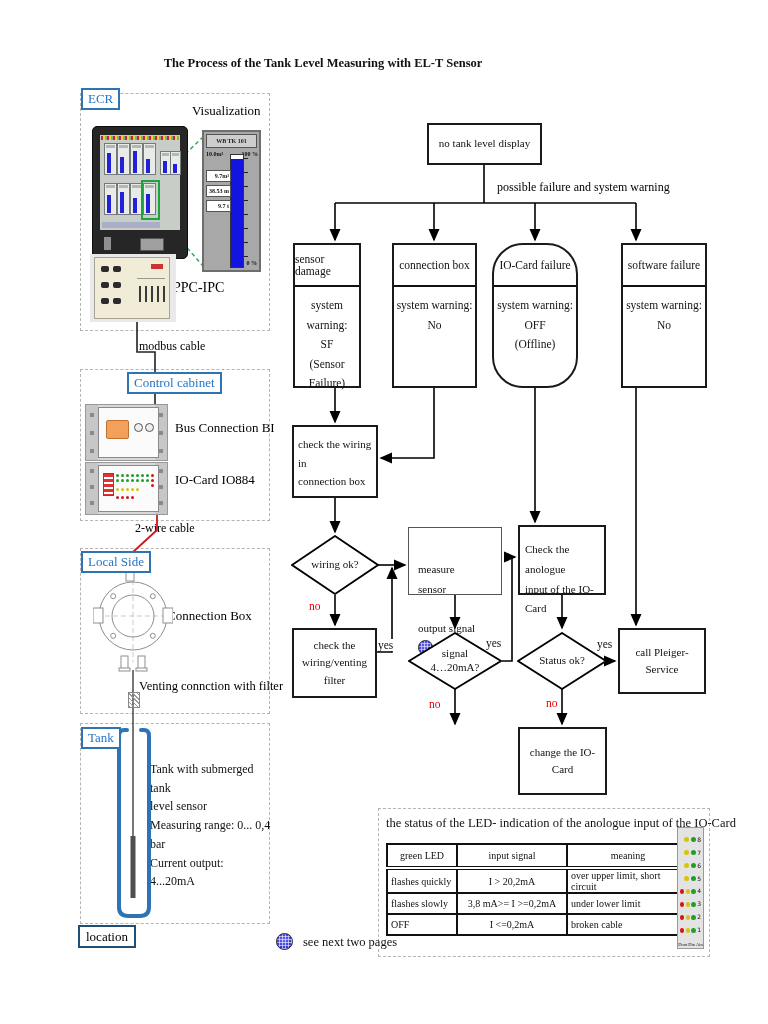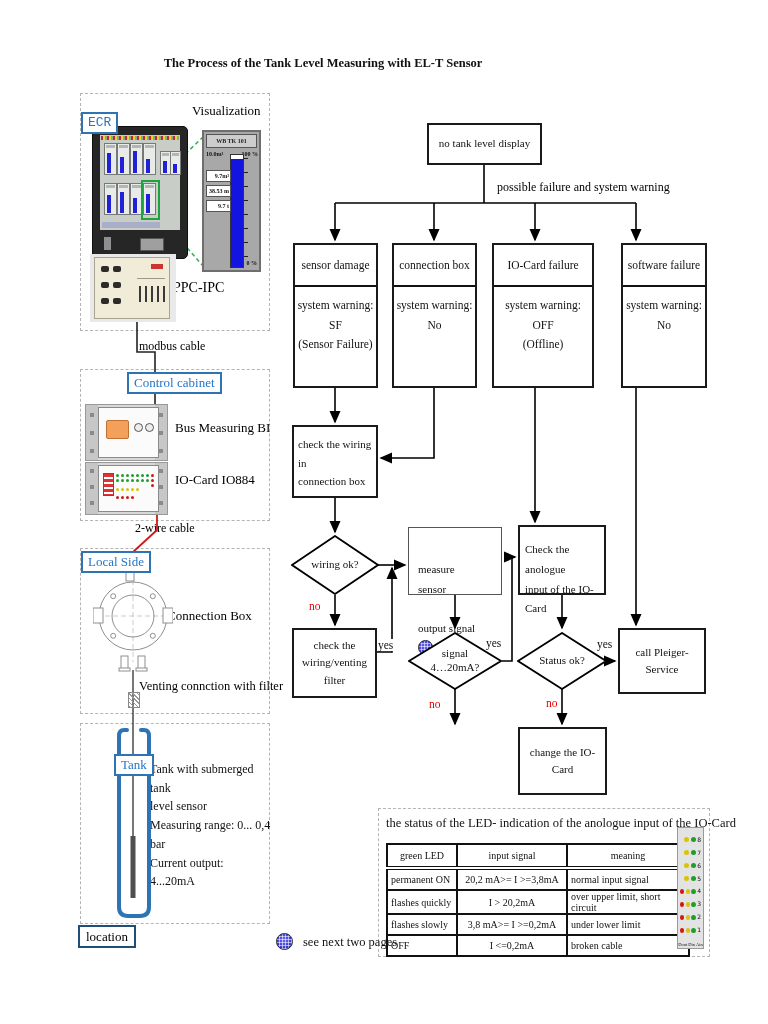--- a/index.html
+++ b/index.html
@@ -149,21 +149,21 @@
       <polyline points="133,670 133,898" stroke="#4a4a4a" stroke-width="1.5"></polyline>
       <polyline points="133,836 133,898" stroke="#4f4f4f" stroke-width="5"></polyline>
       <line x1="155" y1="183" x2="203" y2="137" stroke="#2fae57" stroke-width="1.5" stroke-dasharray="4 3"></line>
       <line x1="155" y1="211" x2="203" y2="266" stroke="#2fae57" stroke-width="1.5" stroke-dasharray="4 3"></line>
     </g>
   </svg>
 
   <div class="title">The Process of the Tank Level Measuring with EL-T Sensor</div>
 
   <div class="dashed-sec" style="left:80px;top:93px;width:188px;height:236px;"></div>
-  <div class="blue-tag" style="left:81px;top:112px;font-family:Liberation Mono, monospace;">ECR</div>
+  <div class="blue-tag" style="left:81px;top:88px;">ECR</div>
   <div class="lbl" style="left:192px;top:103px;font-size:13px;">Visualization</div>
 
   <div class="monitor">
     <div class="mscreen">
       <div class="mtoolbar"></div>
       <div class="mg" style="left:4px;top:8px;">
           <i class="mgb" style="height:20px;"></i>
         </div>
       <div class="mg" style="left:17px;top:8px;">
           <i class="mgb" style="height:16px;"></i>
@@ -245,21 +245,21 @@
         <i style="top:8px;"></i>
         <i style="top:26px;"></i>
         <i style="top:44px;"></i>
       </div>
     <div class="devpanel">
       <div class="bi-disp"></div>
       <div class="bi-c" style="left:35px;"></div>
       <div class="bi-c" style="left:46px;"></div>
     </div>
   </div>
-  <div class="lbl" style="left:175px;top:420px;font-size:13px;">Bus Measuring BI</div>
+  <div class="lbl" style="left:175px;top:420px;font-size:13px;">Bus Connection BI</div>
 
   <div class="dev" style="top:462px;height:53px;">
     <div class="rail" style="left:0;">
         <i style="top:6px;"></i>
         <i style="top:22px;"></i>
         <i style="top:38px;"></i>
       </div>
     <div class="rail" style="right:0;">
         <i style="top:6px;"></i>
         <i style="top:22px;"></i>
@@ -327,49 +327,49 @@
       <rect x="45" y="88" width="7" height="13" fill="#fff"></rect>
       <rect x="26" y="100" width="11" height="3" fill="#fff"></rect>
       <rect x="43" y="100" width="11" height="3" fill="#fff"></rect>
     </g>
   </svg>
   <div class="lbl" style="left:167px;top:608px;font-size:13px;">Connection Box</div>
   <div class="hatch"></div>
   <div class="lbl" style="left:139px;top:679px;font-size:12.5px;">Venting connction with filter</div>
 
   <div class="dashed-sec" style="left:80px;top:723px;width:188px;height:199px;"></div>
-  <div class="blue-tag" style="left:81px;top:754px;margin-left:33px;">Tank</div>
+  <div class="blue-tag" style="left:81px;top:727px;">Tank</div>
 
   <svg class="abs" style="left:116px;top:726px;z-index:1;" width="36" height="194">
     <path d="M 11,4 L 8,4 Q 3,4 3,10 L 3,181 Q 3,190 12,190 L 24,190 Q 33,190 33,181 L 33,10 Q 33,4 28,4 L 25,4" fill="none" stroke="#2e74b5" stroke-width="4" stroke-linecap="round"></path>
   </svg>
   <div class="tankdesc">Tank with submerged tank
 level sensor
 Measuring range: 0... 0,4
 bar
 Current output:
 4...20mA</div>
 
   <div class="loc-tag" style="left:78px;top:925px;">location</div>
 
   <div class="fbox cen" style="left:427px;top:123px;width:115px;height:42px;">no tank level display</div>
   <div class="lbl" style="left:497px;top:180px;">possible failure and system warning</div>
 
-  <div class="fail-col" style="left:293px;top:243px;width:85px;height:145px;">
+  <div class="fail-col" style="left:293px;top:243px;width:68px;height:145px;">
     <div class="fail-h">sensor damage</div>
     <div class="fail-b">system warning:
 SF
 (Sensor Failure)</div>
   </div>
   <div class="fail-col" style="left:392px;top:243px;width:85px;height:145px;">
     <div class="fail-h">connection box</div>
     <div class="fail-b">system warning:
 No</div>
   </div>
-  <div class="fail-col" style="left:492px;top:243px;width:102px;height:145px;">
+  <div class="fail-col" style="left:492px;top:243px;width:86px;height:145px;border-radius:31px;">
     <div class="fail-h">IO-Card failure</div>
     <div class="fail-b">system warning:
 OFF
 (Offline)</div>
   </div>
   <div class="fail-col" style="left:593px;top:243px;width:86px;height:145px;margin-left:28px;">
     <div class="fail-h">software failure</div>
     <div class="fail-b">system warning:
 No</div>
   </div>
@@ -422,25 +422,20 @@
   <div class="no" style="left:546px;top:697px;">no</div>
 
   <div class="tblwrap">
     <div class="tbltitle">the status of the LED- indication of the anologue input of the IO-Card</div>
     <table class="ltable">
       <tbody>
           <tr class="hdr">
         <th class="c1">green LED</th>
         <th class="c2">input signal</th>
         <th class="c3">meaning</th>
-      </tr>
-      <tr>
-        <td class="c1">permanent ON</td>
-            <td class="c2">20,2 mA&gt;= I &gt;=3,8mA</td>
-            <td class="c3">normal input signal</td>
       </tr>
       <tr>
         <td class="c1">flashes quickly</td>
             <td class="c2">I &gt; 20,2mA</td>
             <td class="c3">over upper limit, short circuit</td>
       </tr>
       <tr>
         <td class="c1">flashes slowly</td>
             <td class="c2">3,8 mA&gt;= I &gt;=0,2mA</td>
             <td class="c3">under lower limit</td>

